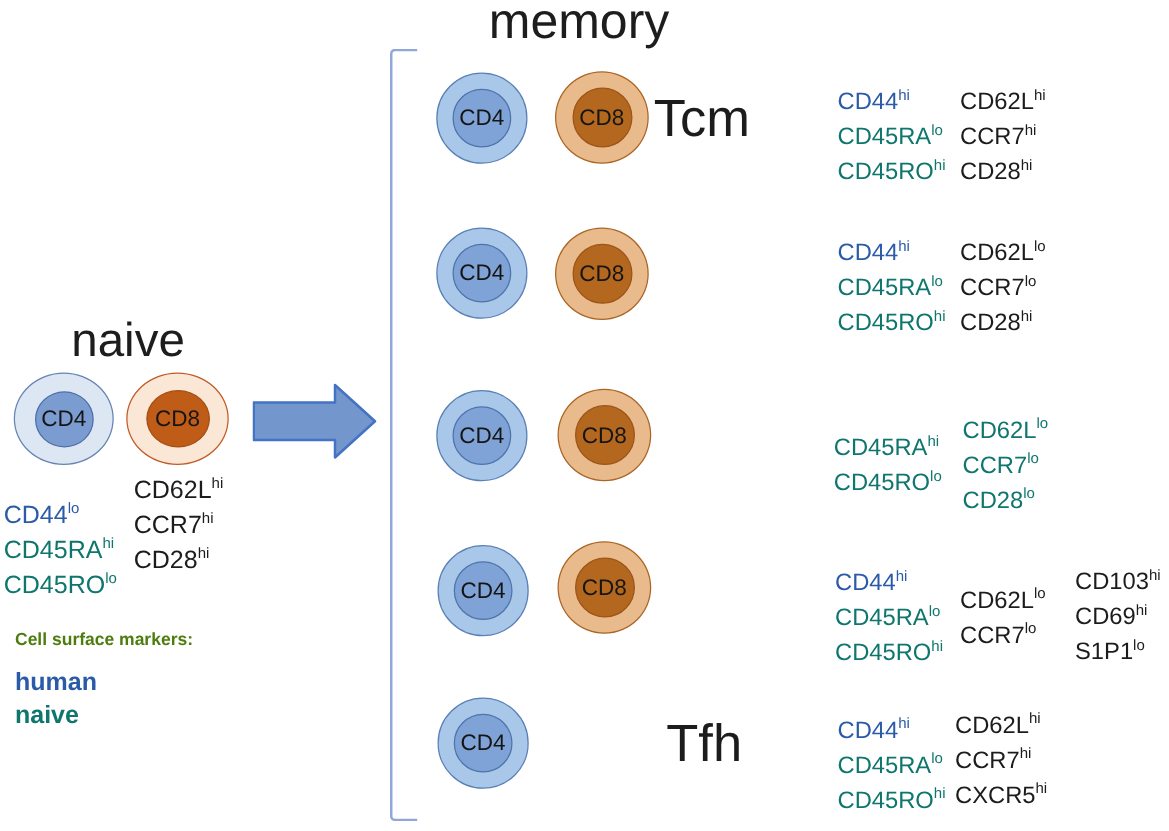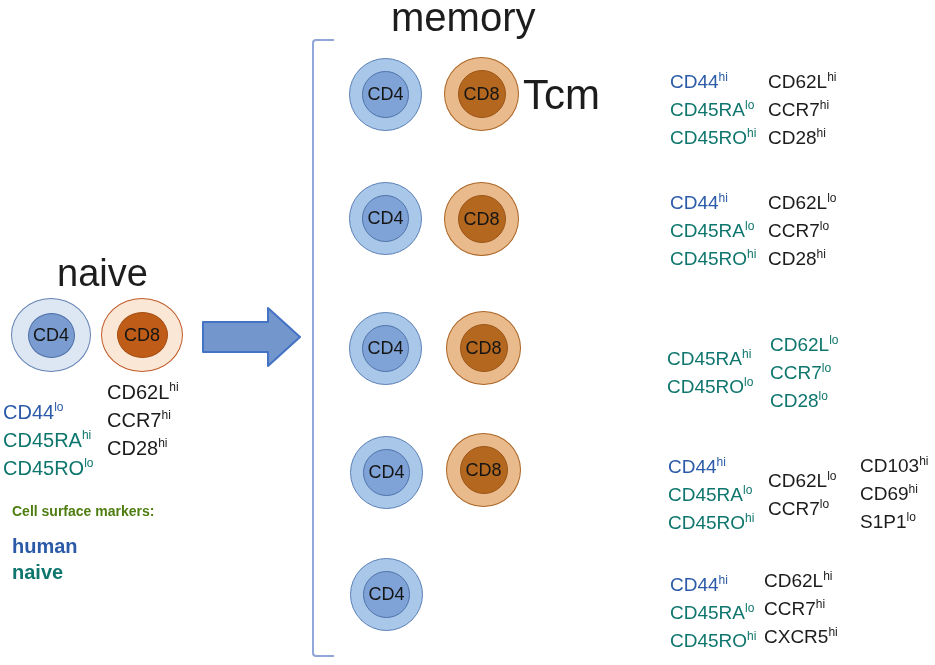--- a/index.html
+++ b/index.html
@@ -176,20 +176,21 @@
     <span class="marker black"><span>CD103</span><sup>hi</sup></span>
     <span class="marker black"><span>CD69</span><sup>hi</sup></span>
     <span class="marker black"><span>S1P1</span><sup>lo</sup></span>
   </div>
 
   <div class="cell cd4m" style="left:350px;top:558px">
     <div class="inner">
         <span>CD4</span>
       </div>
   </div>
+  <div class="row-label black" style="left:533px;top:572px">Tfh</div>
   <div class="marker-col" style="left:670px;top:571px">
     <span class="marker blue"><span>CD44</span><sup>hi</sup></span>
     <span class="marker green"><span>CD45RA</span><sup>lo</sup></span>
     <span class="marker green"><span>CD45RO</span><sup>hi</sup></span>
   </div>
   <div class="marker-col" style="left:764px;top:567px">
     <span class="marker black"><span>CD62L</span><sup>hi</sup></span>
     <span class="marker black"><span>CCR7</span><sup>hi</sup></span>
     <span class="marker black"><span>CXCR5</span><sup>hi</sup></span>
   </div>

